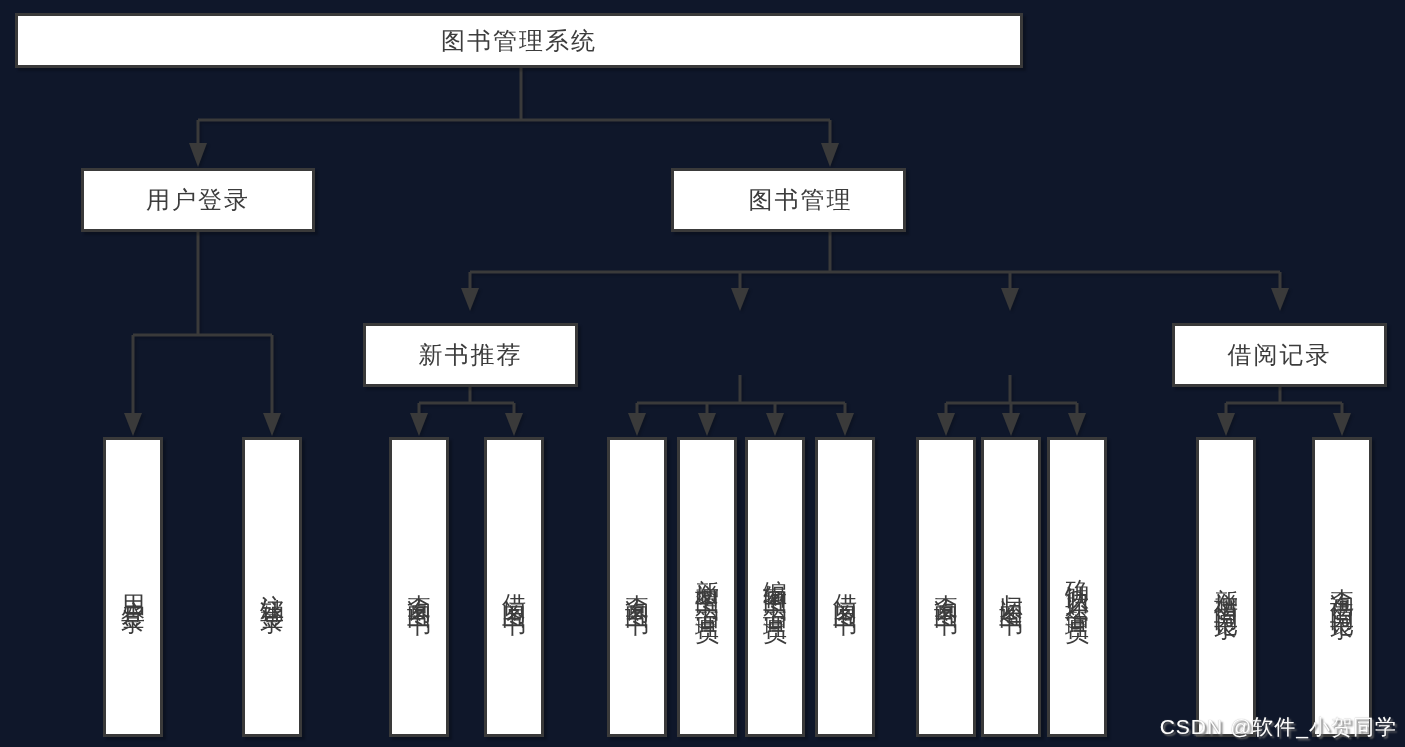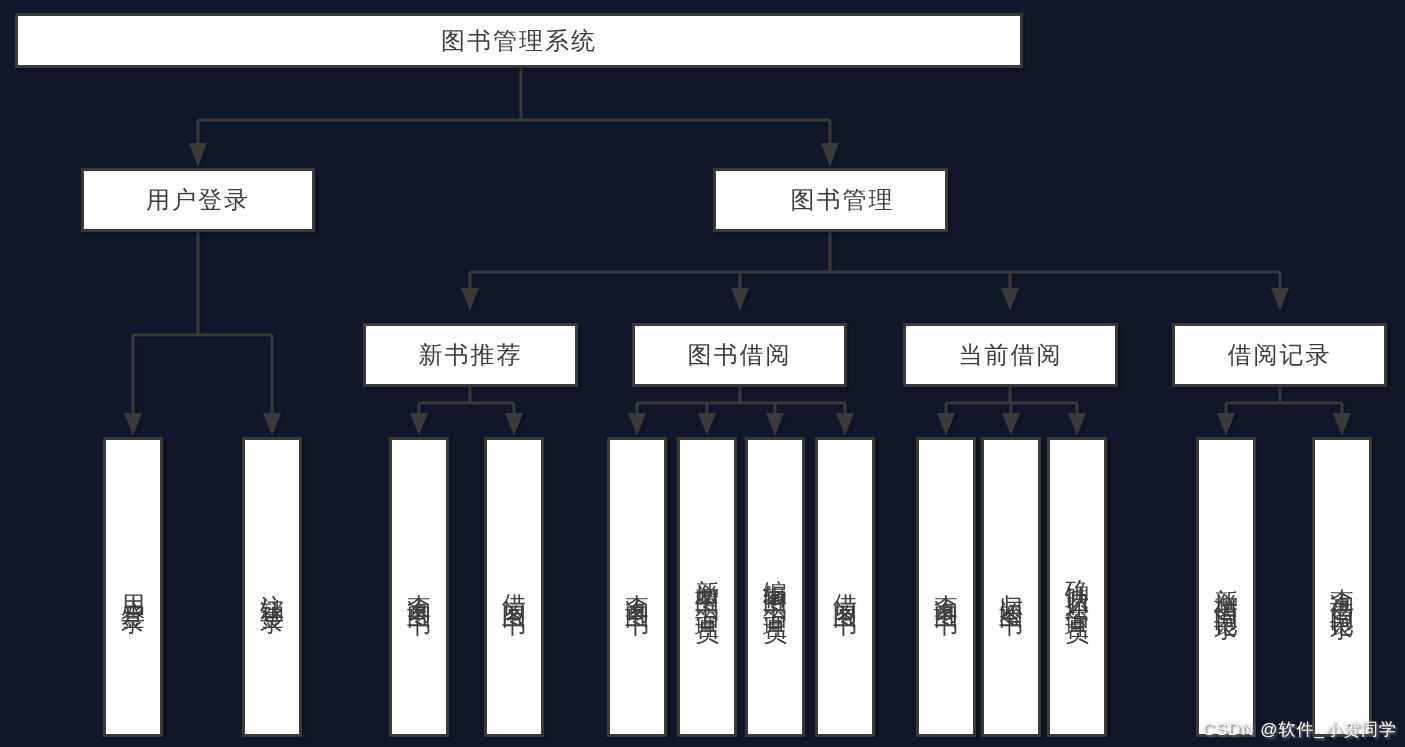--- a/index.html
+++ b/index.html
@@ -21,21 +21,21 @@
   .vlabel {
     writing-mode:vertical-rl; text-orientation:mixed;
     font-size:24px; letter-spacing:6px; line-height:1; white-space:nowrap;
   }
   
   .lvl2 { top:168px; height:64px; }
   .lvl3 { top:311px; height:64px;margin-top:12px; }
   .leaf { top:437px; height:300px; width:60px; }
   #watermark {
     position:absolute; right:8px; bottom:6px;
-    font-size:17px; letter-spacing:1px; color:#fdfdfd;
+    font-size:21px; letter-spacing:1px; color:#fdfdfd;
     text-shadow:2px 2px 2px rgba(110,110,110,0.95), 0 0 1px rgba(140,140,140,0.8);
     white-space:nowrap;
   }
 </style>
 </head>
 <body>
 
 <div id="canvas">
 
   <svg id="connectors" viewBox="0 0 1405 747" xmlns="http://www.w3.org/2000/svg">
@@ -78,32 +78,26 @@
     </g>
   </svg>
 
   <div class="node" style="left:15px; top:13px; width:1008px; height:55px;">
     <span class="hlabel">图书管理系统</span>
   </div>
 
   <div class="node lvl2" style="left:81px; width:234px;">
     <span class="hlabel">用户登录</span>
   </div>
-  <div class="node lvl2" style="left:713px; width:235px;padding-left:24px;">
+  <div class="node lvl2" style="left:671px; width:235px;padding-left:24px;">
     <span class="hlabel">图书管理</span>
   </div>
 
   <div class="node lvl3" style="left:363px; width:215px;">
     <span class="hlabel">新书推荐</span>
-  </div>
-  <div class="node lvl3" style="left:632px; width:215px;">
-    <span class="hlabel">图书借阅</span>
-  </div>
-  <div class="node lvl3" style="left:903px; width:215px;">
-    <span class="hlabel">当前借阅</span>
   </div>
   <div class="node lvl3" style="left:1172px; width:215px;align-items:center;">
     <span class="hlabel">借阅记录</span>
   </div>
 
   <div class="node leaf" style="left:103px;">
     <span class="vlabel">用户登录</span>
   </div>
   <div class="node leaf" style="left:242px;">
     <span class="vlabel">注销登录</span>

